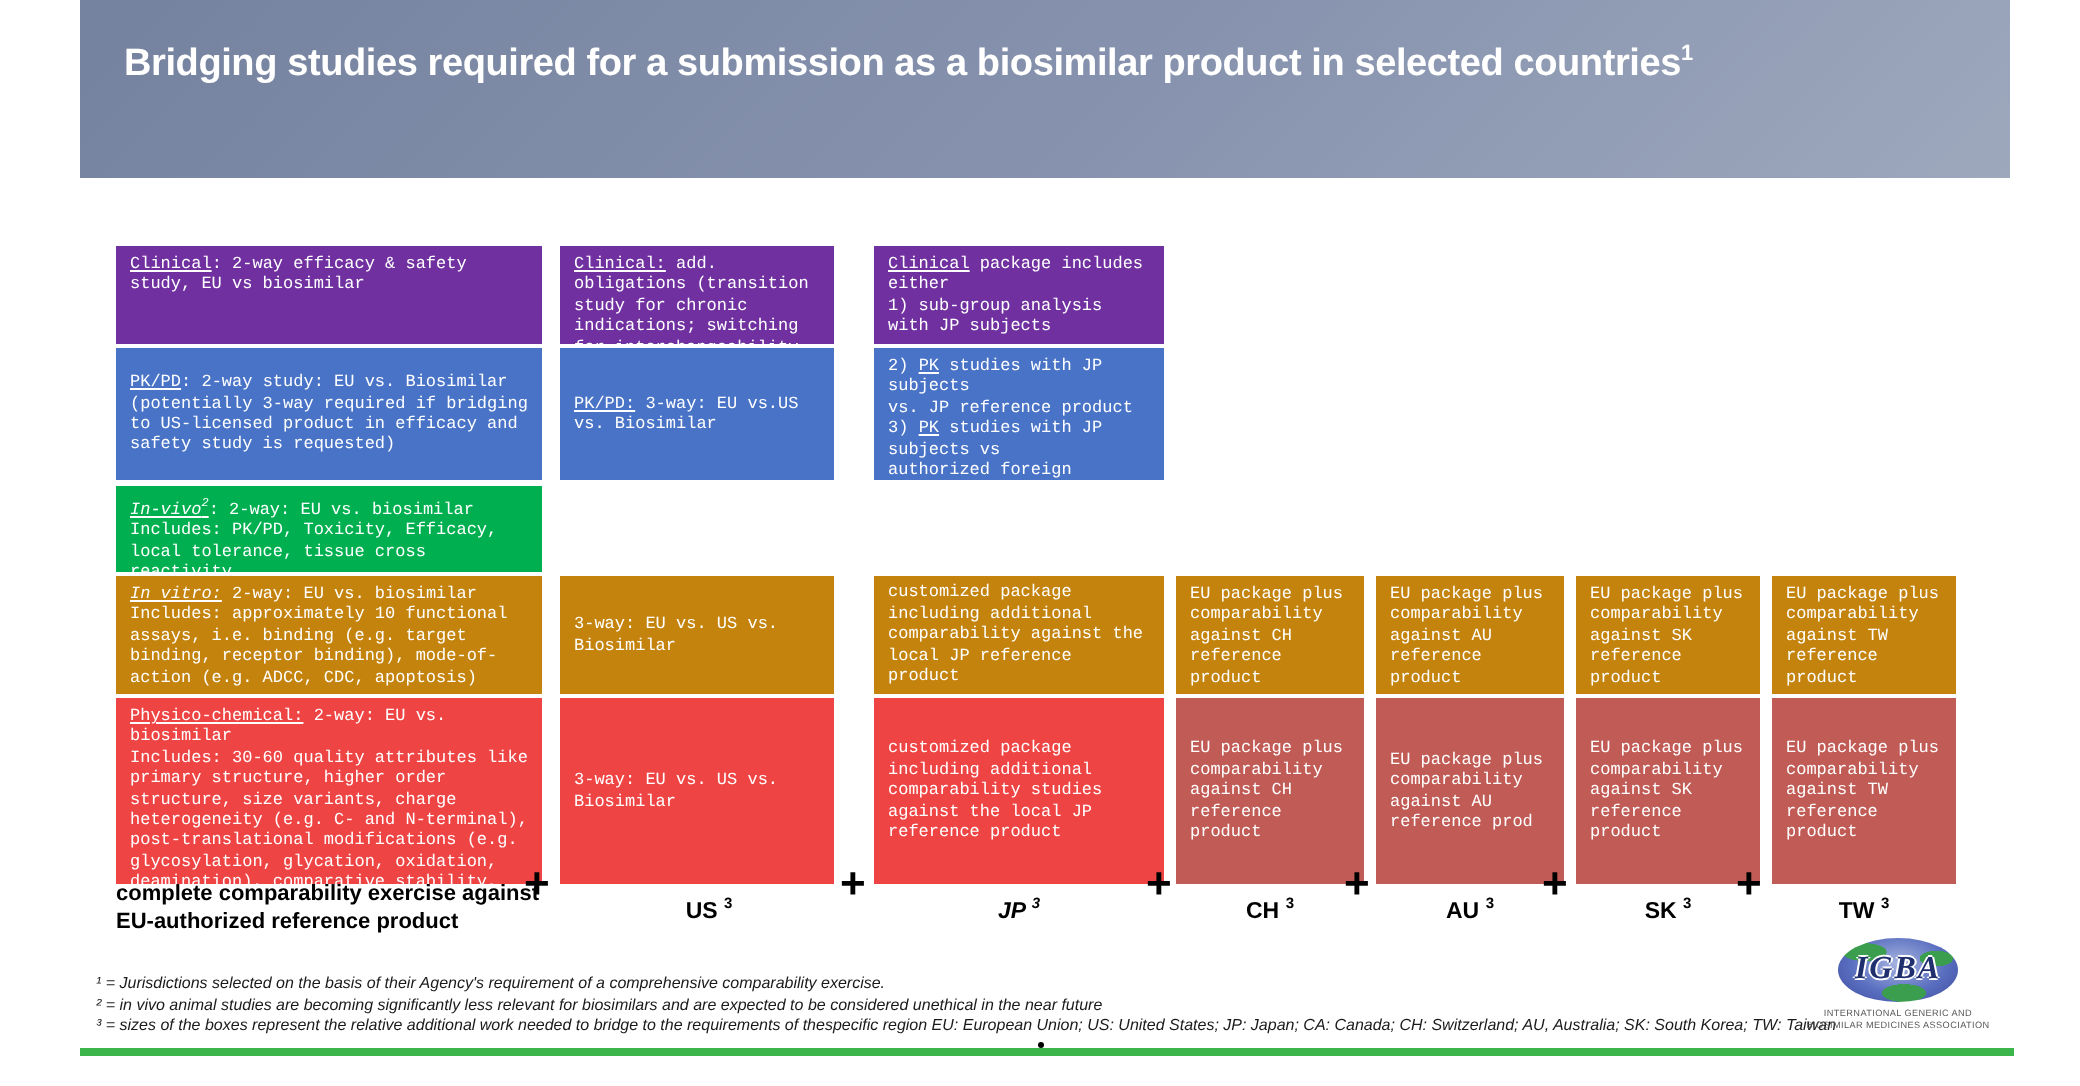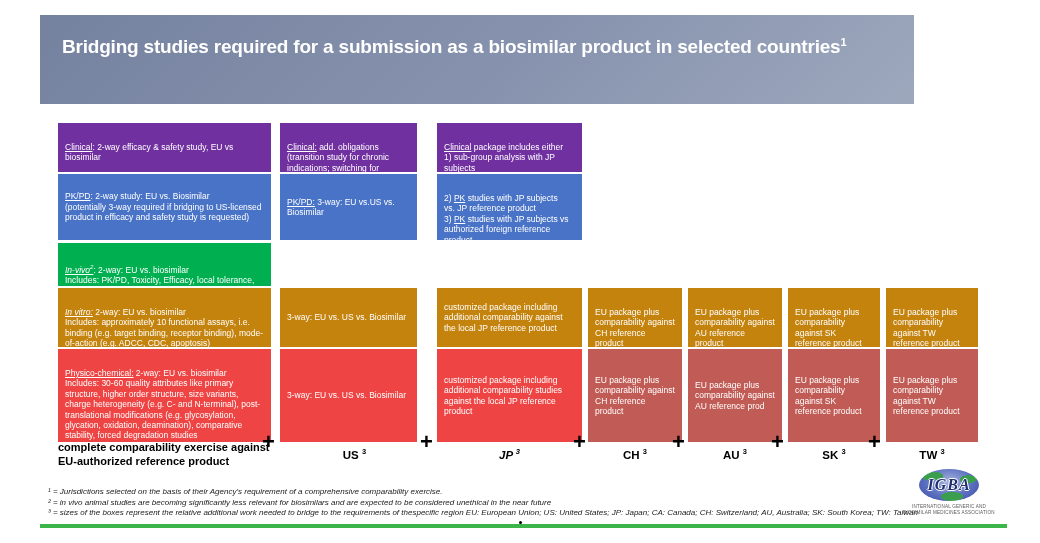--- a/index.html
+++ b/index.html
@@ -1,28 +1,28 @@
 <!DOCTYPE html>
 <html><head>
 <meta charset="utf-8">
 <style>
   html,body{margin:0;padding:0;background:#ffffff;}
   .slide{position:relative;width:1040px;height:543px;background:#ffffff;overflow:hidden;
          font-family:"Liberation Sans", sans-serif;}
 
   
-  .banner{position:absolute;left:40px;top:15px;width:874px;height:89px;
+  .banner{position:absolute;left:40px;top:0;width:965px;height:89px;
           background:linear-gradient(135deg,#75829f 0%,#8793ae 55%,#9da8bd 100%);}
   .banner-title{position:absolute;left:22px;top:15px;width:930px;color:#ffffff;
           font-weight:bold;font-size:19px;line-height:24px;letter-spacing:-0.2px;}
   .banner-title sup{font-size:11px;}
 
   
   .b{position:absolute;color:#ffffff;font-size:8.5px;line-height:10.4px;
-     padding:19px 7px;box-sizing:border-box;}
+     padding:4px 7px;box-sizing:border-box;font-family:Liberation Mono, monospace;}
   .b .t{white-space:pre-line;}
   .vc{display:flex;align-items:center;}
   .lead{text-decoration:underline;}
   .it{font-style:italic;}
   .b sup{font-size:6px;}
 
   
   .c1{left:58px;width:213px}.c2{left:280px;width:137px}.c3{left:437px;width:145px}
   .c4{left:588px;width:94px}.c5{left:688px;width:94px}.c6{left:788px;width:92px}
   .c7{left:886px;width:92px}

